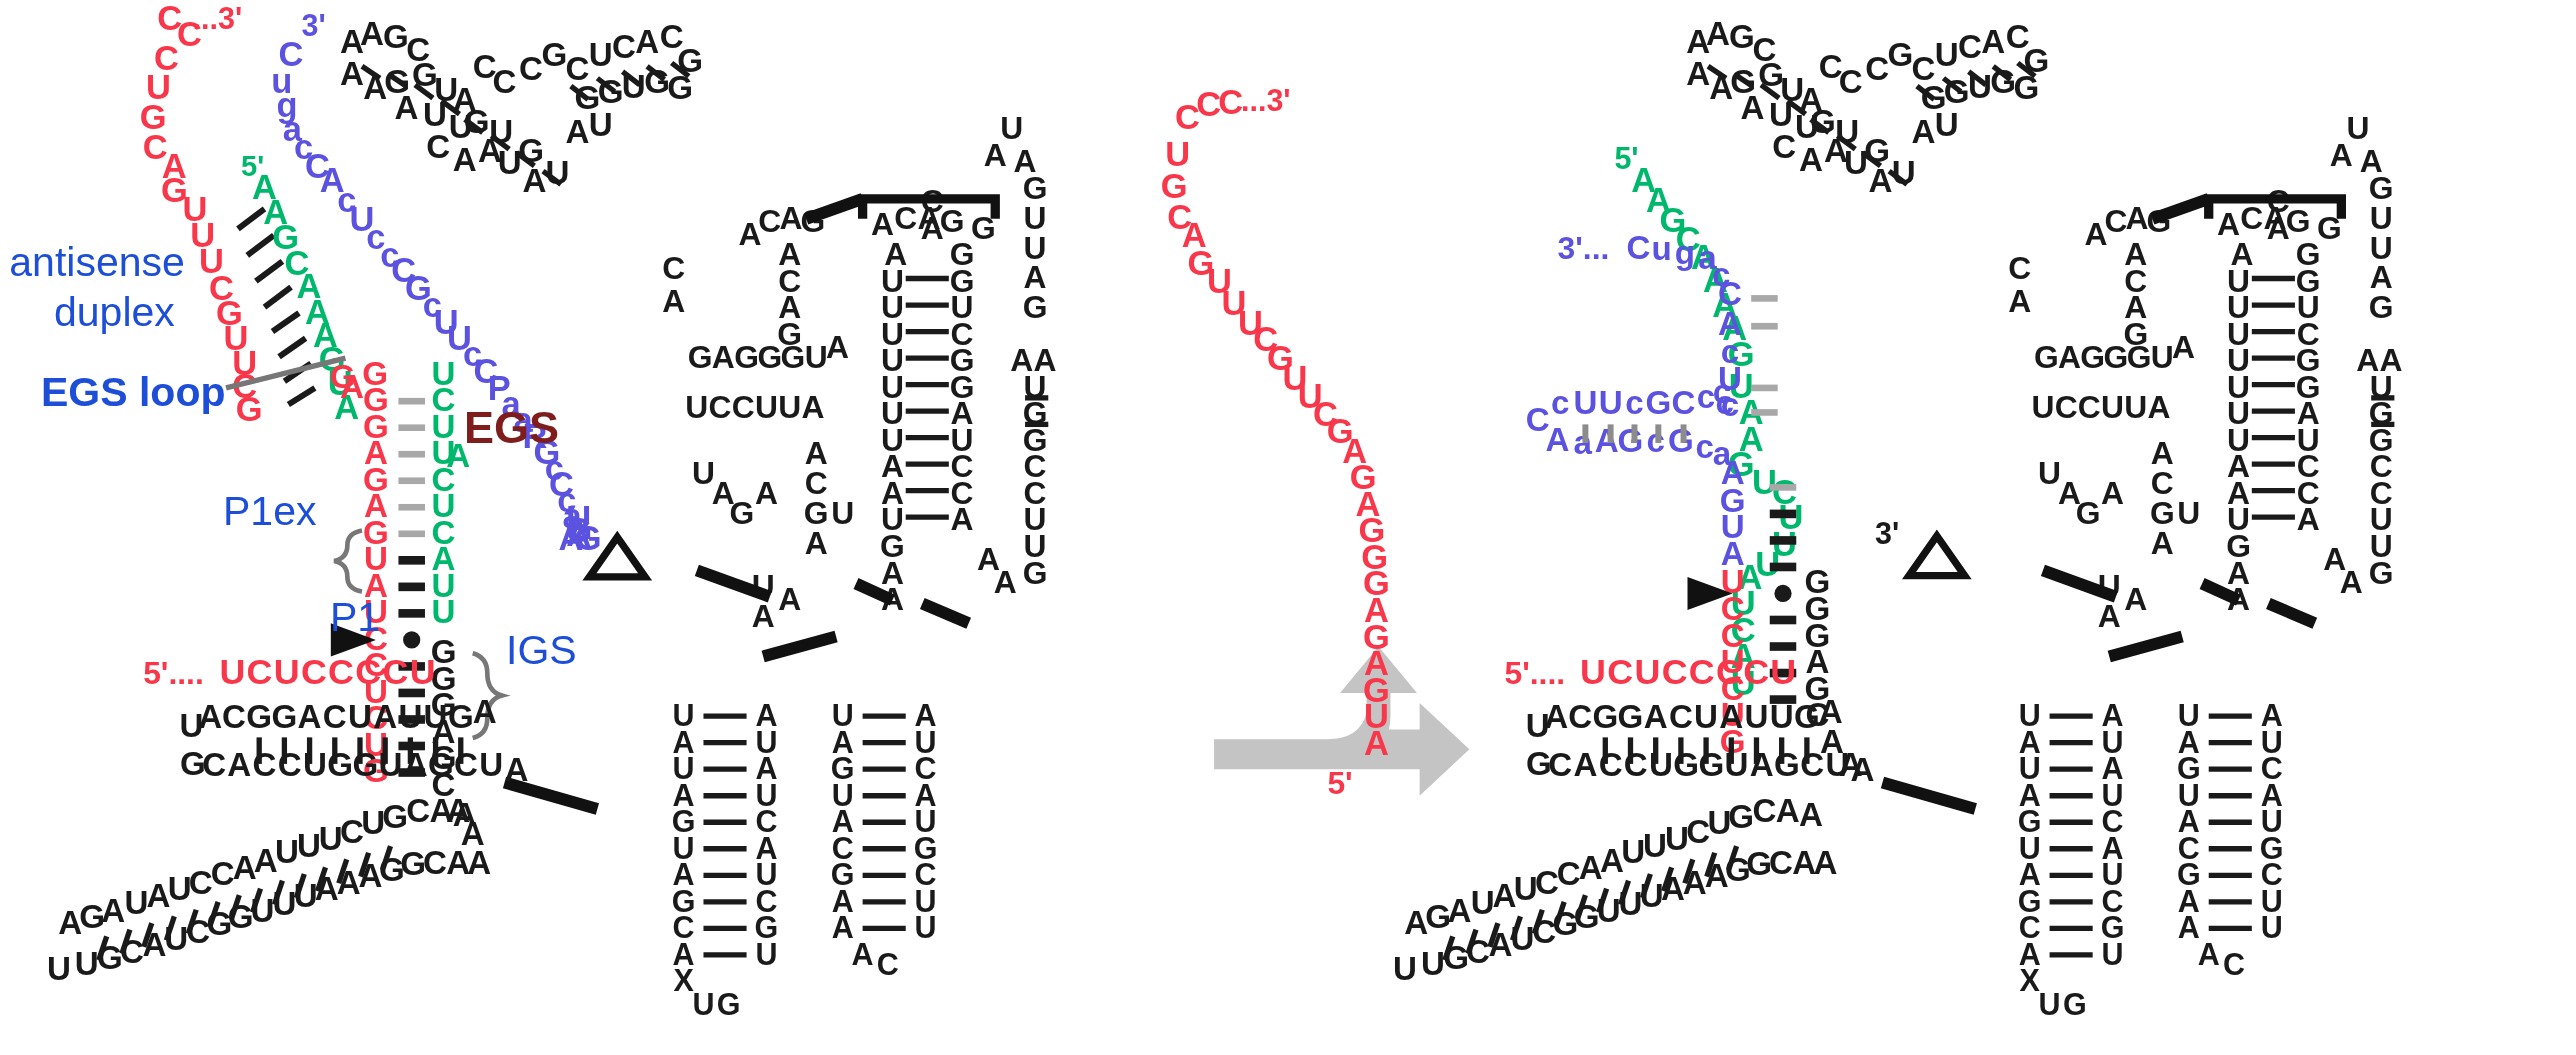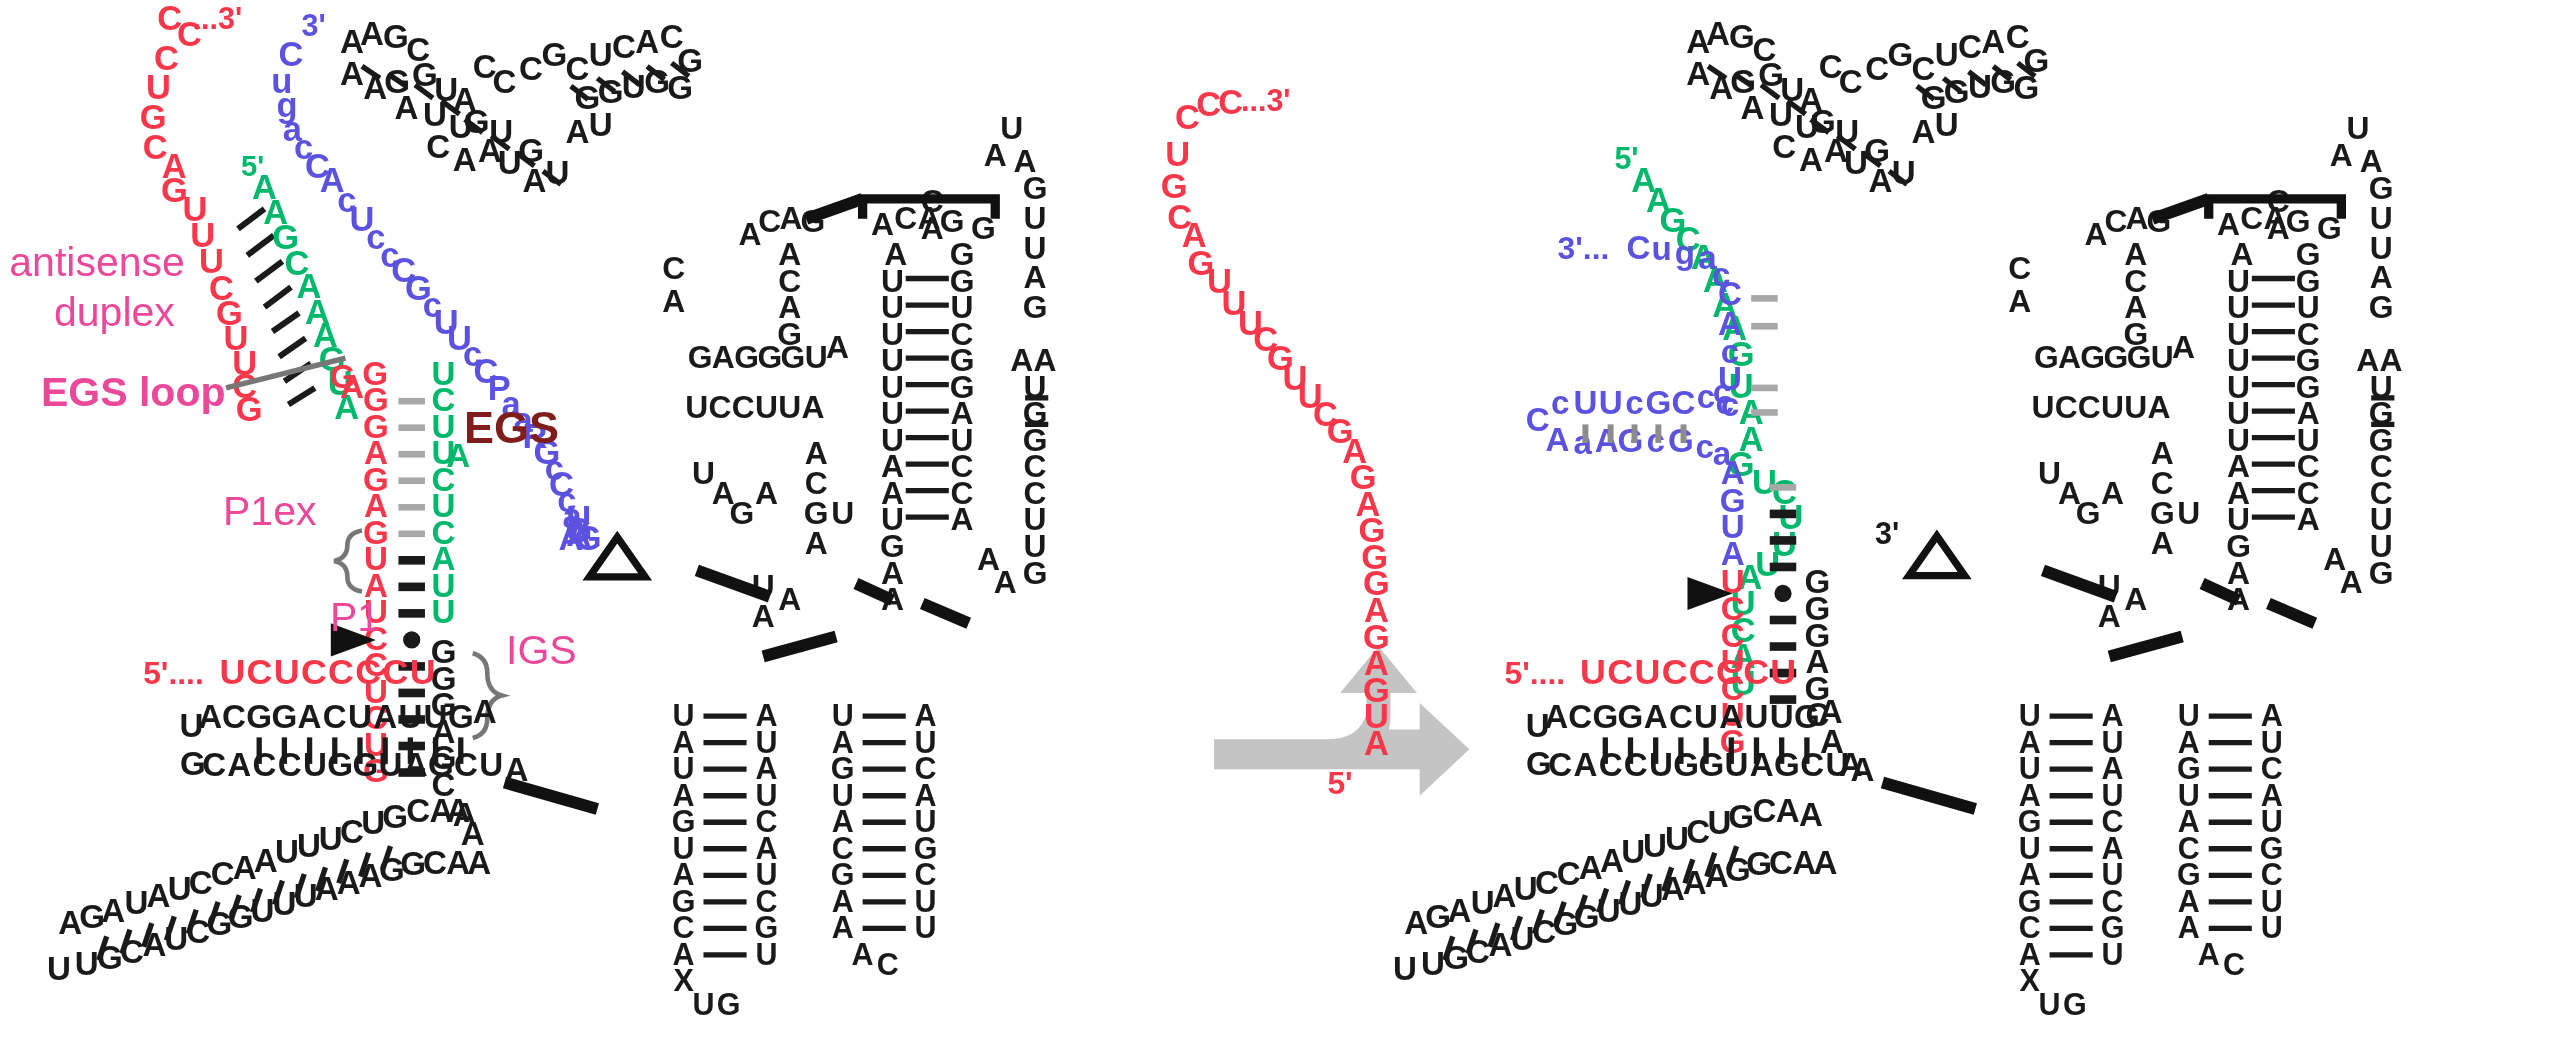--- a/index.html
+++ b/index.html
@@ -20,21 +20,21 @@
   }
   .svg-layer {
     position: absolute;
     left: 0;
     top: 0;
     width: 2576px;
     height: 1055px;
   }
   .lbl {
     position: absolute;
-    color: #ec4899;
+    color: #1d4ed8;
     font-family: "Liberation Sans", sans-serif;
     white-space: nowrap;
     line-height: 1;
   }
   .lbl-big { font-size: 41px; }
   text { font-family: "Liberation Sans", sans-serif; }
 </style>
 </head>
 <body>
 

